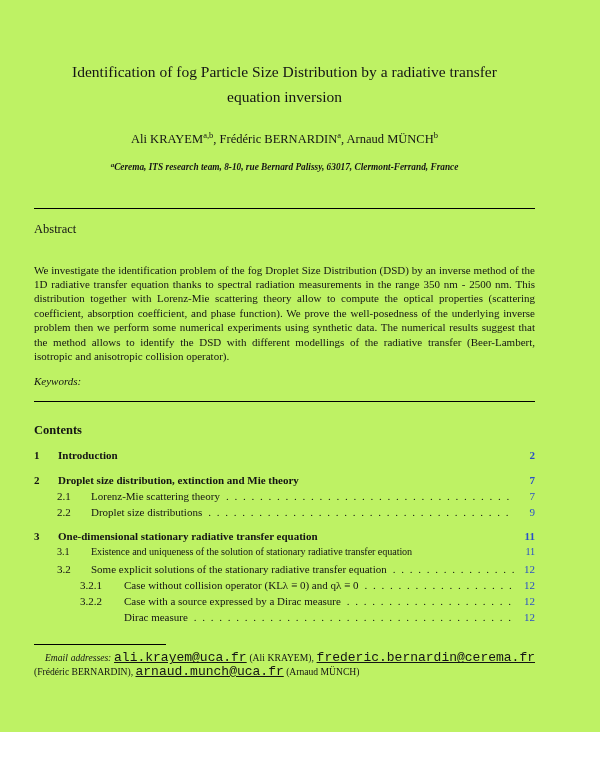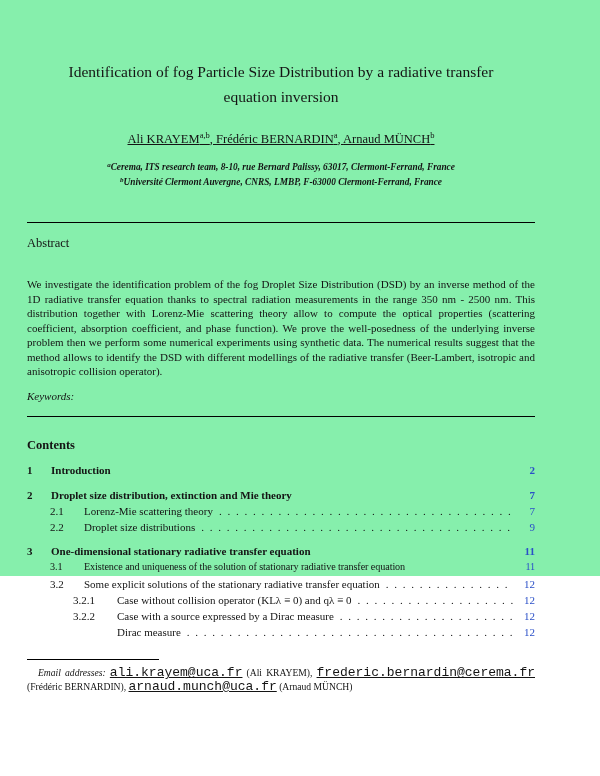--- a/index.html
+++ b/index.html
@@ -3,27 +3,27 @@
 <meta charset="utf-8">
 <style>
   * { margin: 0; padding: 0; box-sizing: border-box; }
   html, body { background: #ffffff; }
   body {
     width: 600px; height: 776px;
     font-family: "Liberation Serif", "DejaVu Serif", serif;
     color: #141414;
     overflow: hidden;
   }
-  .page { width: 600px; height: 576px; padding: 60px 65px 0 27px; background: #86efac; }
+  .page { width: 600px; height: 732px; padding: 60px 65px 0 34px; background: #bef264; }
 
   .title {
     font-size: 15.5px; font-weight: normal; text-align: center;
     line-height: 1.6; max-width: 470px; margin: 0 auto;
   }
-  .authors { margin-top: 20px; text-align: center; font-size: 12.5px; text-decoration: underline; }
+  .authors { margin-top: 20px; text-align: center; font-size: 12.5px; }
   .sup { font-size: 8.5px; vertical-align: 5px; }
   .affils { margin-top: 13px; text-align: center; font-style: italic; font-size: 9.3px; line-height: 1.5; font-weight: bold; }
   .affils .sup { font-size: 7px; vertical-align: 3px; }
 
   .rule { border: none; border-top: 1.8px solid #000; margin-top: 33px; }
   .rule2 { border: none; border-top: 1.8px solid #000; margin-top: 14px; }
 
   .sec-heading { margin-top: 13px; font-size: 12.5px; font-weight: normal; }
   .abstract-text { margin-top: 26px; font-size: 11px; line-height: 14.4px; text-align: justify; }
   .kw-label { margin-top: 12px; font-size: 11px; font-style: italic; }
@@ -64,21 +64,20 @@
   <h1 class="title">Identification of fog Particle Size Distribution by a radiative transfer equation inversion</h1>
 
   <div class="authors">
     <span>Ali KRAYEM</span><span class="sup">a,b</span><span>, </span>
     <span>Frédéric BERNARDIN</span><span class="sup">a</span><span>, </span>
     <span>Arnaud MÜNCH</span><span class="sup">b</span>
   </div>
 
   <div class="affils">
     <div><span class="sup">a</span><span>Cerema, ITS research team, 8-10, rue Bernard Palissy, 63017, Clermont-Ferrand, France</span></div>
-    <div><span class="sup">b</span><span>Université Clermont Auvergne, CNRS, LMBP, F-63000 Clermont-Ferrand, France</span></div>
   </div>
 
   <hr class="rule">
 
   <h2 class="sec-heading">Abstract</h2>
   <p class="abstract-text">We investigate the identification problem of the fog Droplet Size Distribution (DSD) by an inverse method of the 1D radiative transfer equation thanks to spectral radiation measurements in the range 350 nm - 2500 nm. This distribution together with Lorenz-Mie scattering theory allow to compute the optical properties (scattering coefficient, absorption coefficient, and phase function). We prove the well-posedness of the underlying inverse problem then we perform some numerical experiments using synthetic data. The numerical results suggest that the method allows to identify the DSD with different modellings of the radiative transfer (Beer-Lambert, isotropic and anisotropic collision operator).</p>
 
   <p class="kw-label">Keywords:</p>
 
   <hr class="rule2">

